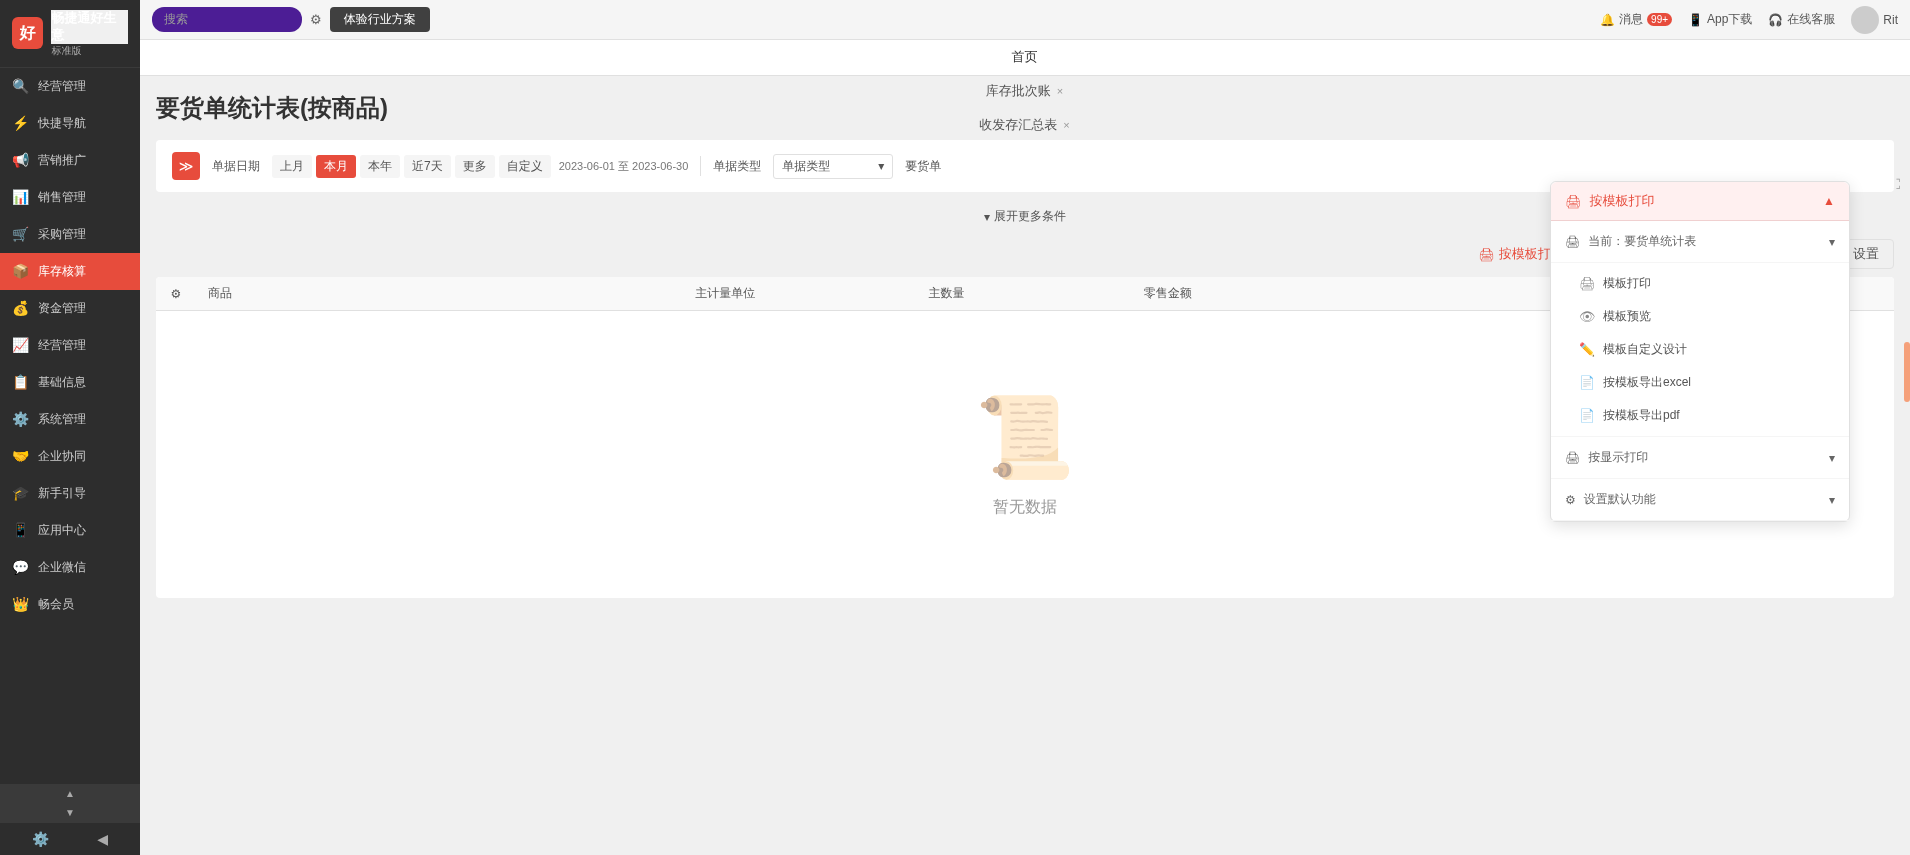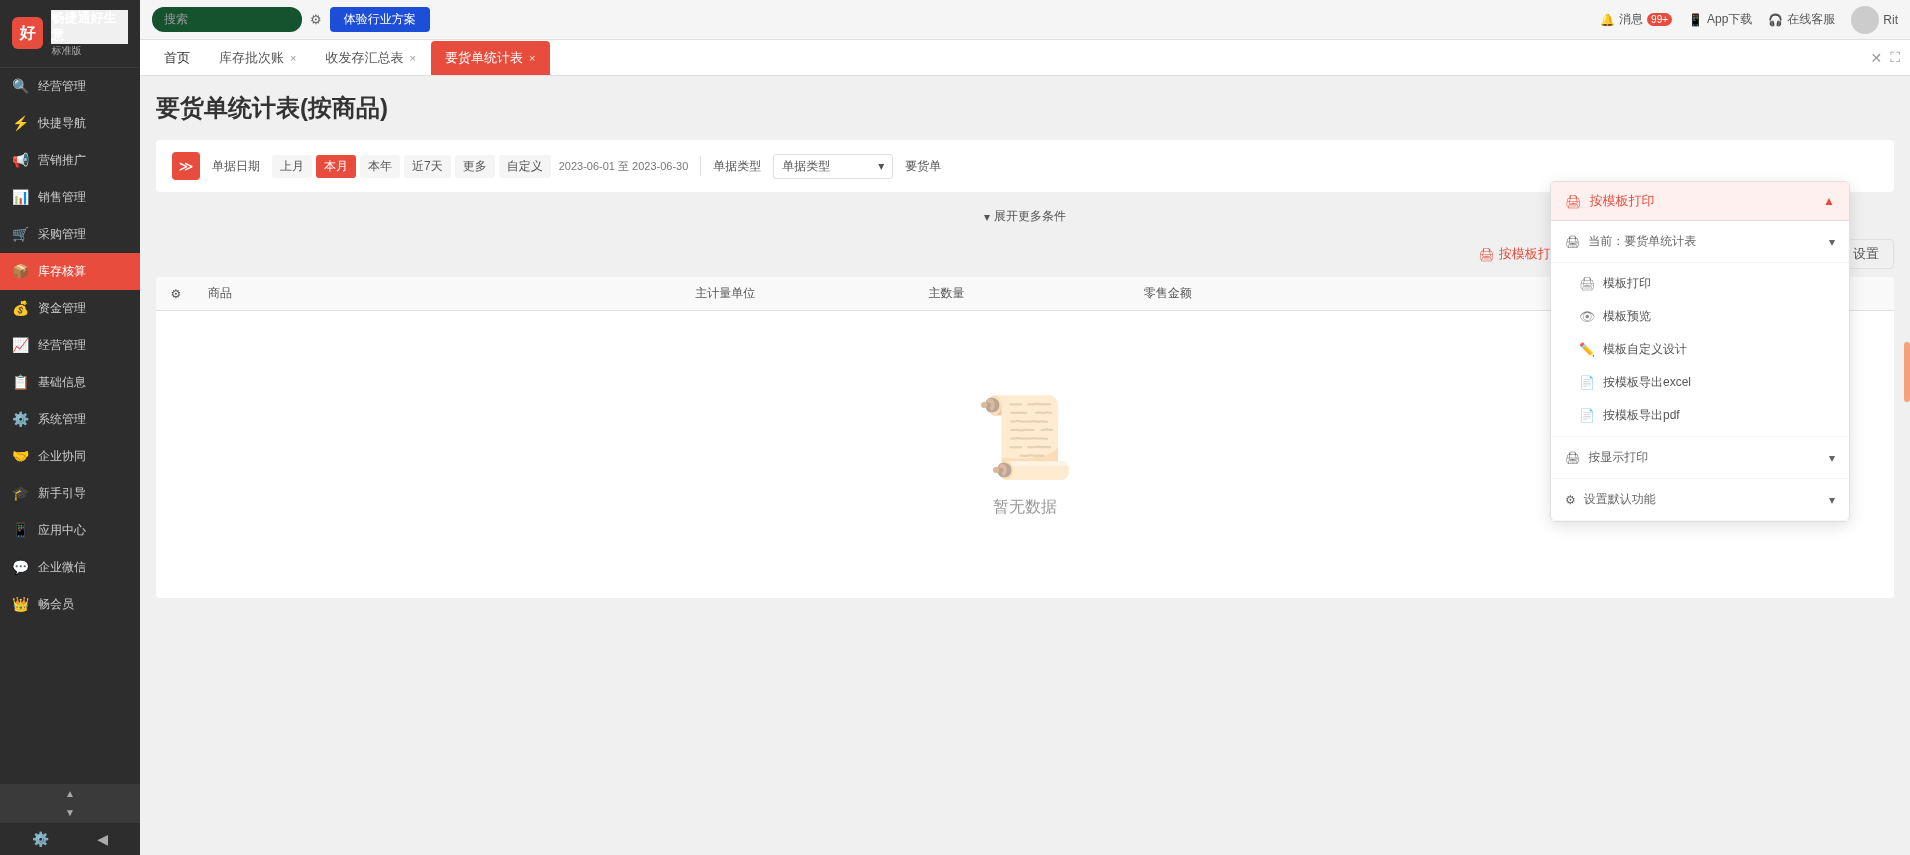--- a/index.html
+++ b/index.html
@@ -68,46 +68,47 @@
     
     .topbar {
       background: #f5f5f5;
       height: 40px;
       display: flex; align-items: center; justify-content: space-between;
       padding: 0 12px;
       border-bottom: 1px solid #e0e0e0;
     }
     .topbar-left { display: flex; align-items: center; gap: 8px; }
     .topbar-search {
-      background: #14532d; border-radius: 12px;
+      background: #4c1d95; border-radius: 12px;
       padding: 4px 12px; font-size: 12px; color: #999;
       width: 150px;
     }
     .topbar-gear { color: #666; cursor: pointer; }
     .topbar-trial {
-      background: #1d4ed8; color: white;
+      background: #404040; color: white;
       padding: 4px 14px; border-radius: 4px; font-size: 12px; cursor: pointer; text-align: right;
     }
     .topbar-right { display: flex; align-items: center; gap: 16px; }
     .topbar-action { display: flex; align-items: center; gap: 4px; color: #555; font-size: 12px; cursor: pointer; }
     .badge {
       background: #e74c3c; color: white;
       border-radius: 10px; font-size: 10px;
       padding: 1px 4px; min-width: 18px; text-align: center;
     }
     .topbar-avatar { width: 28px; height: 28px; border-radius: 50%; background: #ccc; }
 
     
     .tabs {
       background: white;
       display: flex; align-items: center;
       padding: 0 10px;
       border-bottom: 1px solid #e0e0e0;
       height: 36px;
       gap: 0;
+      flex-direction: column;
     }
     .tab {
       padding: 8px 14px; font-size: 13px; color: #555;
       cursor: pointer; display: flex; align-items: center; gap: 6px;
       border-right: 1px solid transparent;
       white-space: nowrap;
     }
     .tab.home { color: #333; font-weight: 500; }
     .tab .close-btn { color: #999; font-size: 11px; cursor: pointer; }
     .tab.active-tab {

